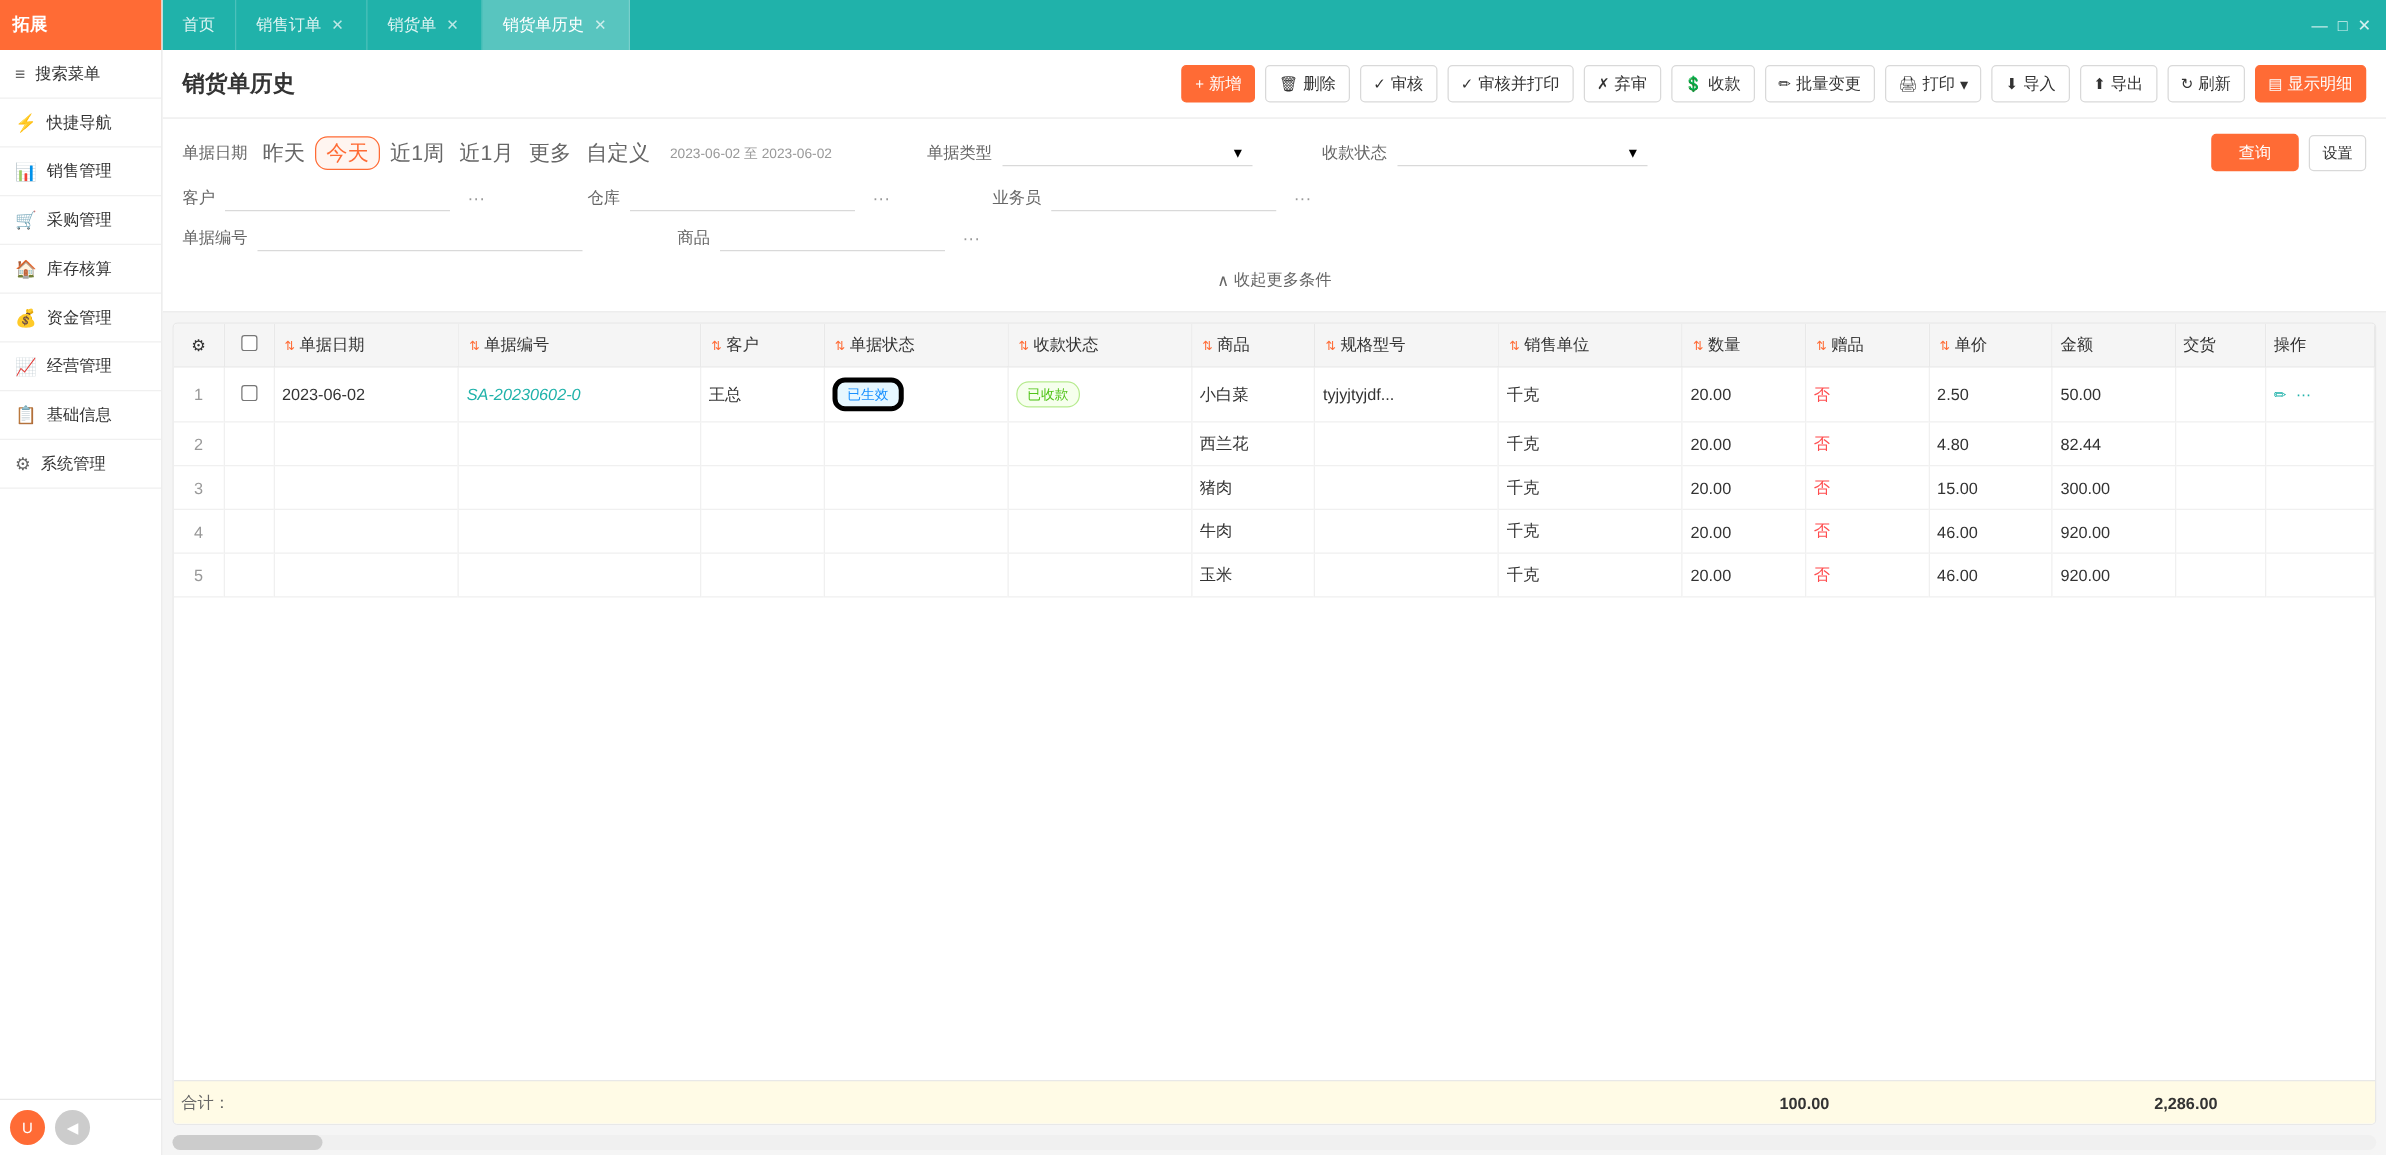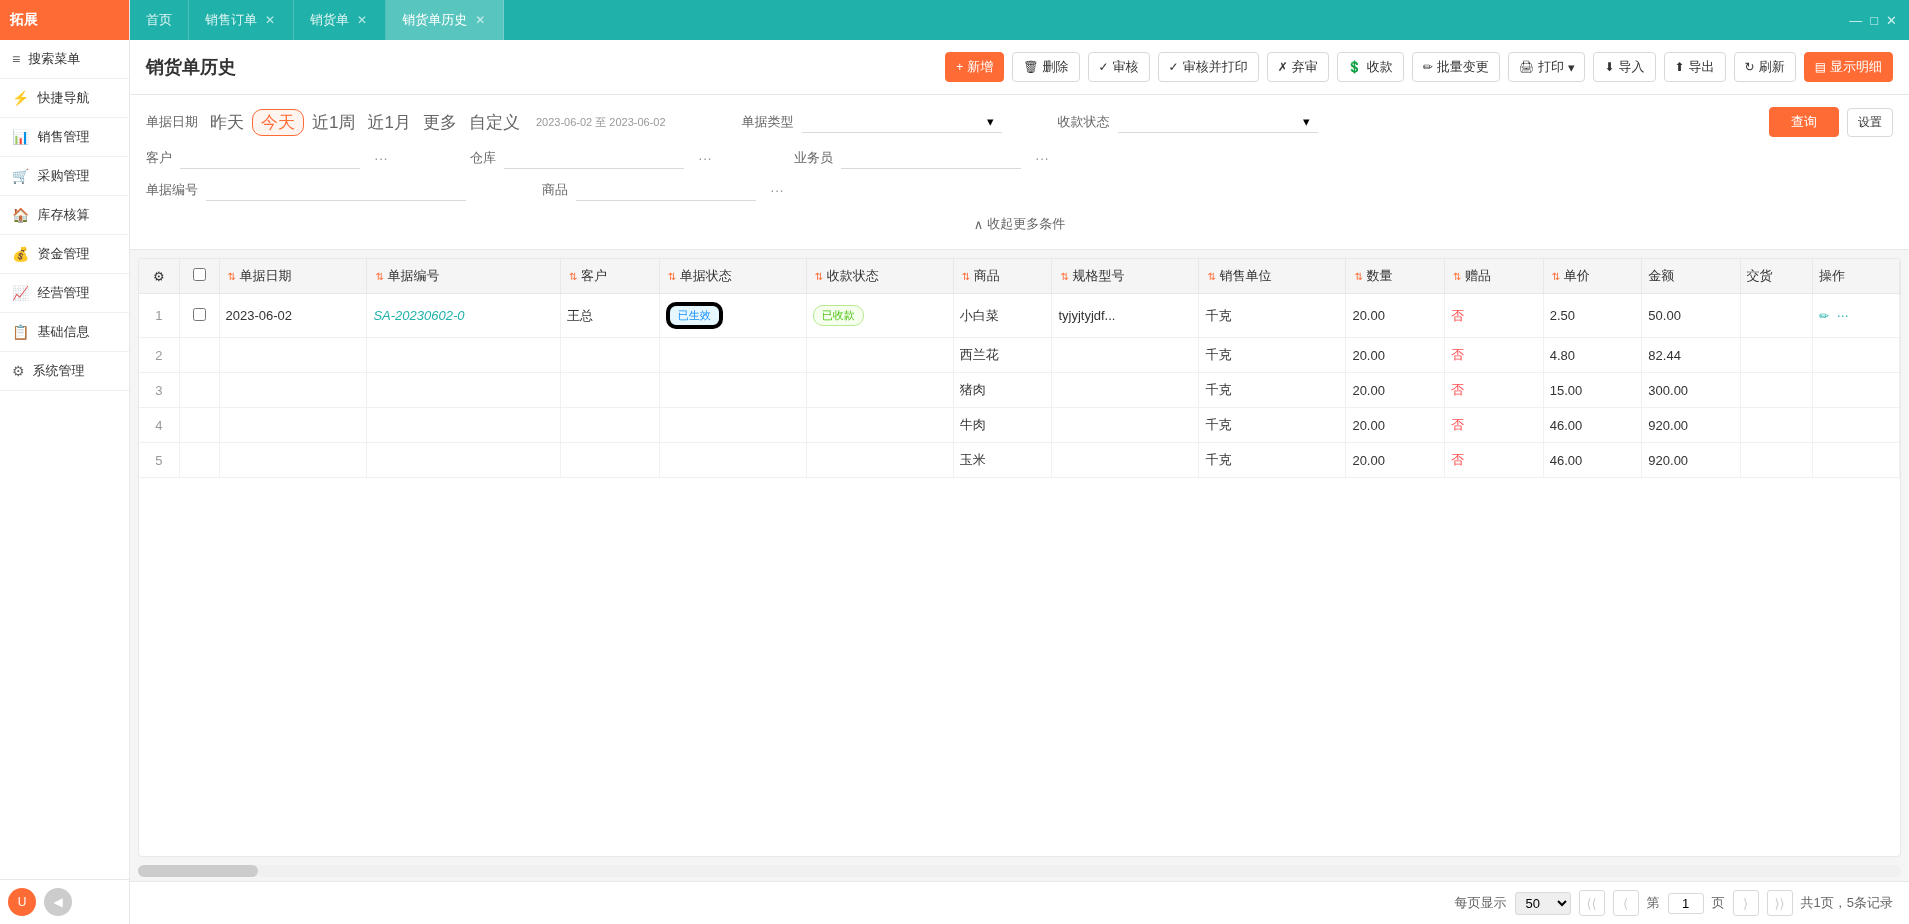--- a/index.html
+++ b/index.html
@@ -634,36 +634,27 @@
               <td class="no-gift">否</td>
               <td>46.00</td>
               <td>920.00</td>
               <td></td>
               <td></td>
             </tr>
           </tbody>
         </table>
       </div>
 
+      <div class="table-footer">
+        <span class="footer-label">合计：</span>
+        <span style="flex:1;"></span>
+
+        <span style="margin-right:260px;" class="footer-total">100.00</span>
+        <span style="margin-right:120px;" class="footer-total">2,286.00</span>
+      </div>
     </div>
 
     <div class="table-scroll-bar" style="margin:0 8px 4px;">
       <div class="table-scroll-thumb"></div>
     </div>
 
-    <div class="pagination-bar">
-      <span class="pagination-label">每页显示</span>
-      <select class="page-size-select">
-        <option>50</option>
-        <option>100</option>
-        <option>200</option>
-      </select>
-      <button class="page-btn disabled">⟨⟨</button>
-      <button class="page-btn disabled">⟨</button>
-      <span class="pagination-label">第</span>
-      <input class="page-input" type="text" value="1" style="">
-      <span class="pagination-label">页</span>
-      <button class="page-btn disabled">⟩</button>
-      <button class="page-btn disabled">⟩⟩</button>
-      <span class="page-info">共1页，5条记录</span>
-    </div>
   </div>
 </div>
 
 </body></html>

